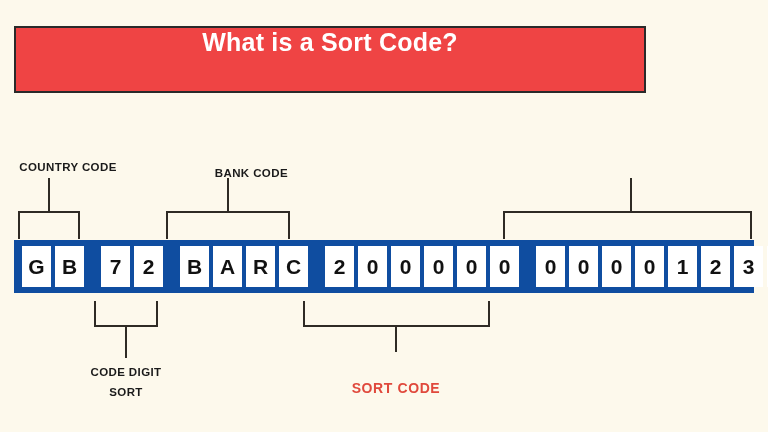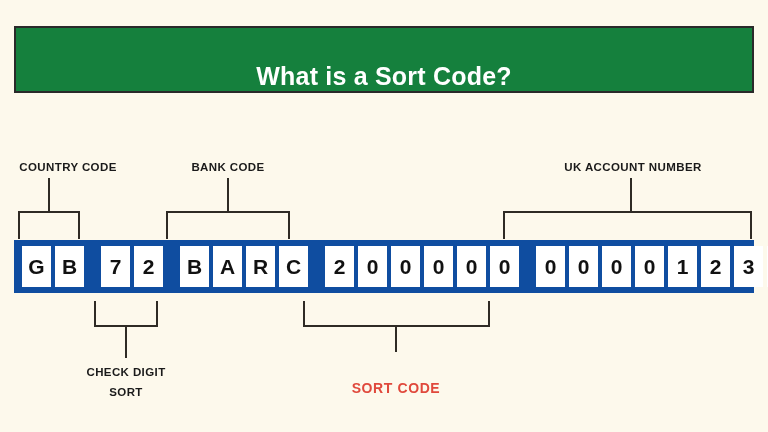--- a/index.html
+++ b/index.html
@@ -18,27 +18,27 @@
     width: 768px;
     height: 432px;
     background: #fdf9ec;
   }
 
   
   #title-banner {
     position: absolute;
     left: 14px;
     top: 26px;
-    width: 740px;
+    width: 632px;
     height: 67px;
-    background: #15803d;
+    background: #ef4444;
     border: 2px solid #2a2a2a;
     box-sizing: border-box;
     display: flex;
-    align-items: flex-end;
+    align-items: flex-start;
     justify-content: center;
   }
   #title-text {
     color: #ffffff;
     font-size: 25px;
     font-weight: bold;
     letter-spacing: 0.2px;
     font-family: "Liberation Sans", sans-serif;
     white-space: nowrap;
   }
@@ -113,23 +113,22 @@
 <body>
 
 <div id="canvas">
 
   <div id="title-banner">
     <span id="title-text">What is a Sort Code?</span>
   </div>
 
   <div class="annotation-label" style="left:8px; top:161px; width:120px;text-align:center;">COUNTRY CODE</div>
 
-  <div class="annotation-label" style="left:168px; top:161px; width:120px;">BANK CODE</div>
-
-  <div class="annotation-label" style="left:555px; top:161px; width:156px;">UK ACCOUNT NUMBER</div>
+  <div class="annotation-label" style="left:168px; top:167px; width:120px;text-align:right;">BANK CODE</div>
+
 
   <div class="bracket-top">
     <div class="bracket-line" style="left:48px; top:178px;  width:2px;  height:34px;"></div>
     <div class="bracket-line" style="left:18px; top:211px;  width:62px; height:2px;"></div>
     <div class="bracket-line" style="left:18px; top:211px;  width:2px;  height:28px;"></div>
     <div class="bracket-line" style="left:78px; top:211px;  width:2px;  height:28px;"></div>
   </div>
 
   <div class="bracket-top">
     <div class="bracket-line" style="left:227px; top:178px; width:2px;   height:34px;"></div>
@@ -198,19 +197,19 @@
   </div>
 
   <div class="bracket-bottom">
     <div class="bracket-line" style="left:303px; top:301px; width:2px;   height:26px;"></div>
     <div class="bracket-line" style="left:488px; top:301px; width:2px;   height:26px;"></div>
     <div class="bracket-line" style="left:303px; top:325px; width:187px; height:2px;"></div>
     <div class="bracket-line" style="left:395px; top:325px; width:2px;   height:27px;"></div>
   </div>
 
   <div class="annotation-label multiline" style="left:66px; top:363px; width:120px;">
-    <span>CHECK DIGIT</span><br>
+    <span>CODE DIGIT</span><br>
     <span>SORT</span>
   </div>
 
   <div class="annotation-label" id="sort-code-label" style="left:336px; top:362px; width:120px;">SORT CODE</div>
 
 </div>
 
 </body></html>

